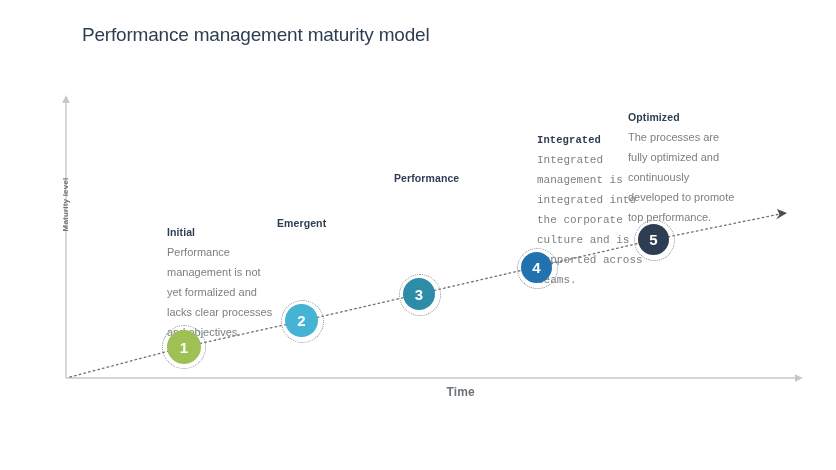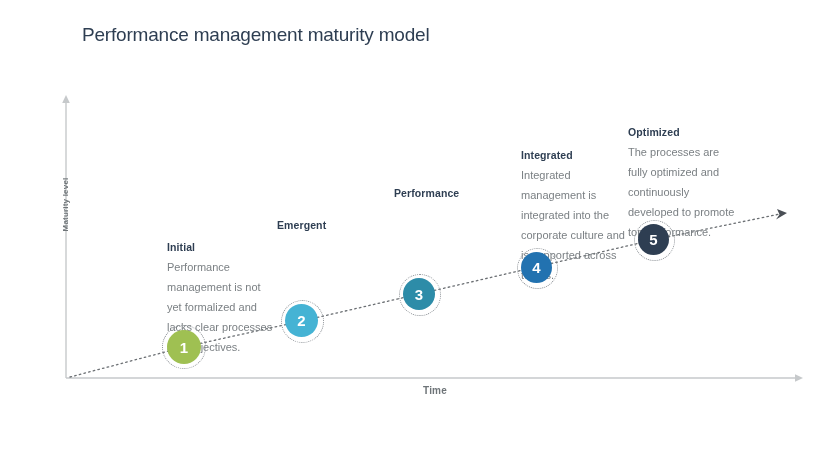--- a/index.html
+++ b/index.html
@@ -56,22 +56,22 @@
     font-size: 8px;
     font-weight: bold;
     color: #6e7478;
     letter-spacing: 0.2px;
   }
   .axis-label-x {
     position: absolute;
     left: 395px;
     top: 385px;
     width: 80px;
-    text-align: center;
-    font-size: 10px;
+    text-align: right;
+    font-size: 12px;
     font-weight: bold;
     color: #6e7478;
     letter-spacing: 0.2px;
   }
   .stage-node {
     position: absolute;
     border-radius: 50%;
     color: #ffffff;
     display: flex;
     align-items: center;
@@ -82,21 +82,20 @@
   }
   .stage-ring {
     position: absolute;
     border-radius: 50%;
     border: 1px dotted #8a8f94;
     z-index: 3;
   }
   .stage-block {
     position: absolute;
     width: 108px;
-    margin-top: 15px;
   }
   .stage-heading {
     font-size: 10.5px;
     font-weight: bold;
     color: #2e3e52;
     margin: 0 0 4px 0;
     letter-spacing: 0.1px;
   }
   .stage-desc {
     font-size: 11px;
@@ -135,37 +134,37 @@
     </div>
     <div class="stage-block" style="left:167px; top:226px;">
       <p class="stage-heading">Initial</p>
       <p class="stage-desc">Performance management is not yet formalized and lacks clear processes and objectives.</p>
     </div>
 
     <div class="stage-ring" style="left:281px; top:300px; width:41px; height:41px;"></div>
     <div class="stage-node" style="left:285px; top:304px; width:33px; height:33px; background:#45b3d4;">
       <span>2</span>
     </div>
-    <div class="stage-block" style="left:277px; top:204px;">
+    <div class="stage-block" style="left:277px; top:217px;">
       <p class="stage-heading">Emergent</p>
     </div>
 
     <div class="stage-ring" style="left:399px; top:274px; width:40px; height:40px;"></div>
     <div class="stage-node" style="left:403px; top:278px; width:32px; height:32px; background:#2d8ca8;">
       <span>3</span>
     </div>
     <div class="stage-block" style="left:394px; top:172px;">
       <p class="stage-heading">Performance</p>
     </div>
 
     <div class="stage-ring" style="left:517px; top:248px; width:39px; height:39px;"></div>
     <div class="stage-node" style="left:521px; top:252px; width:31px; height:31px; background:#2272b0;">
       <span>4</span>
     </div>
-    <div class="stage-block" style="left:521px; top:134px;">
+    <div class="stage-block" style="left:537px; top:134px;font-family:Liberation Mono, monospace;">
       <p class="stage-heading">Integrated</p>
       <p class="stage-desc">Integrated management is integrated into the corporate culture and is supported across teams.</p>
     </div>
 
     <div class="stage-ring" style="left:634px; top:220px; width:39px; height:39px;"></div>
     <div class="stage-node" style="left:638px; top:224px; width:31px; height:31px; background:#2e3e52;">
       <span>5</span>
     </div>
     <div class="stage-block" style="left:628px; top:111px;">
       <p class="stage-heading">Optimized</p>

